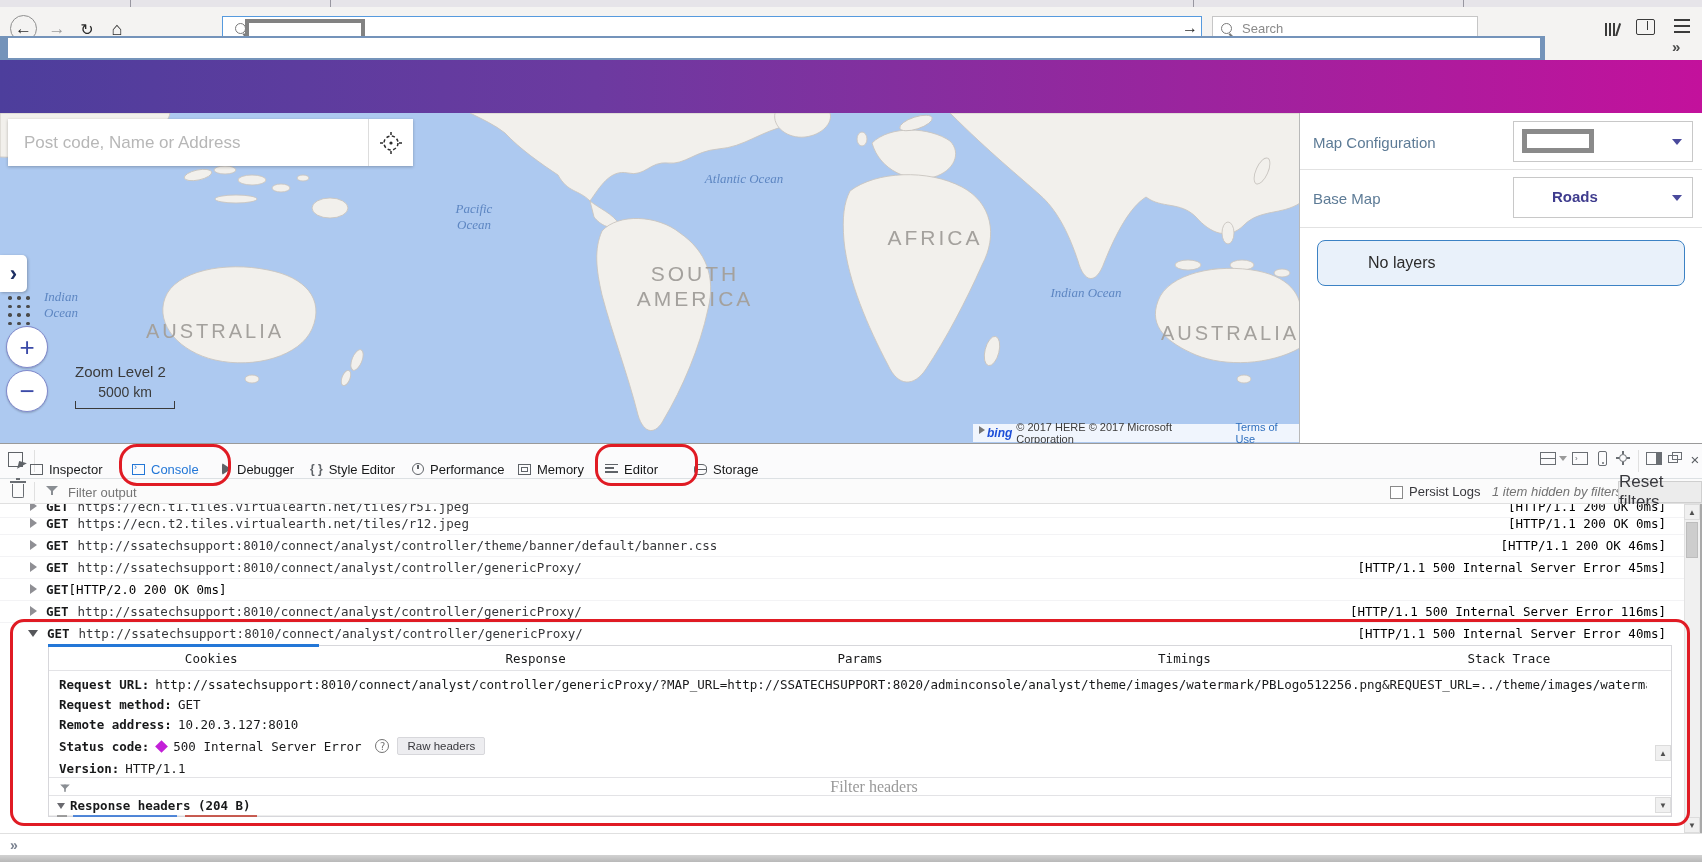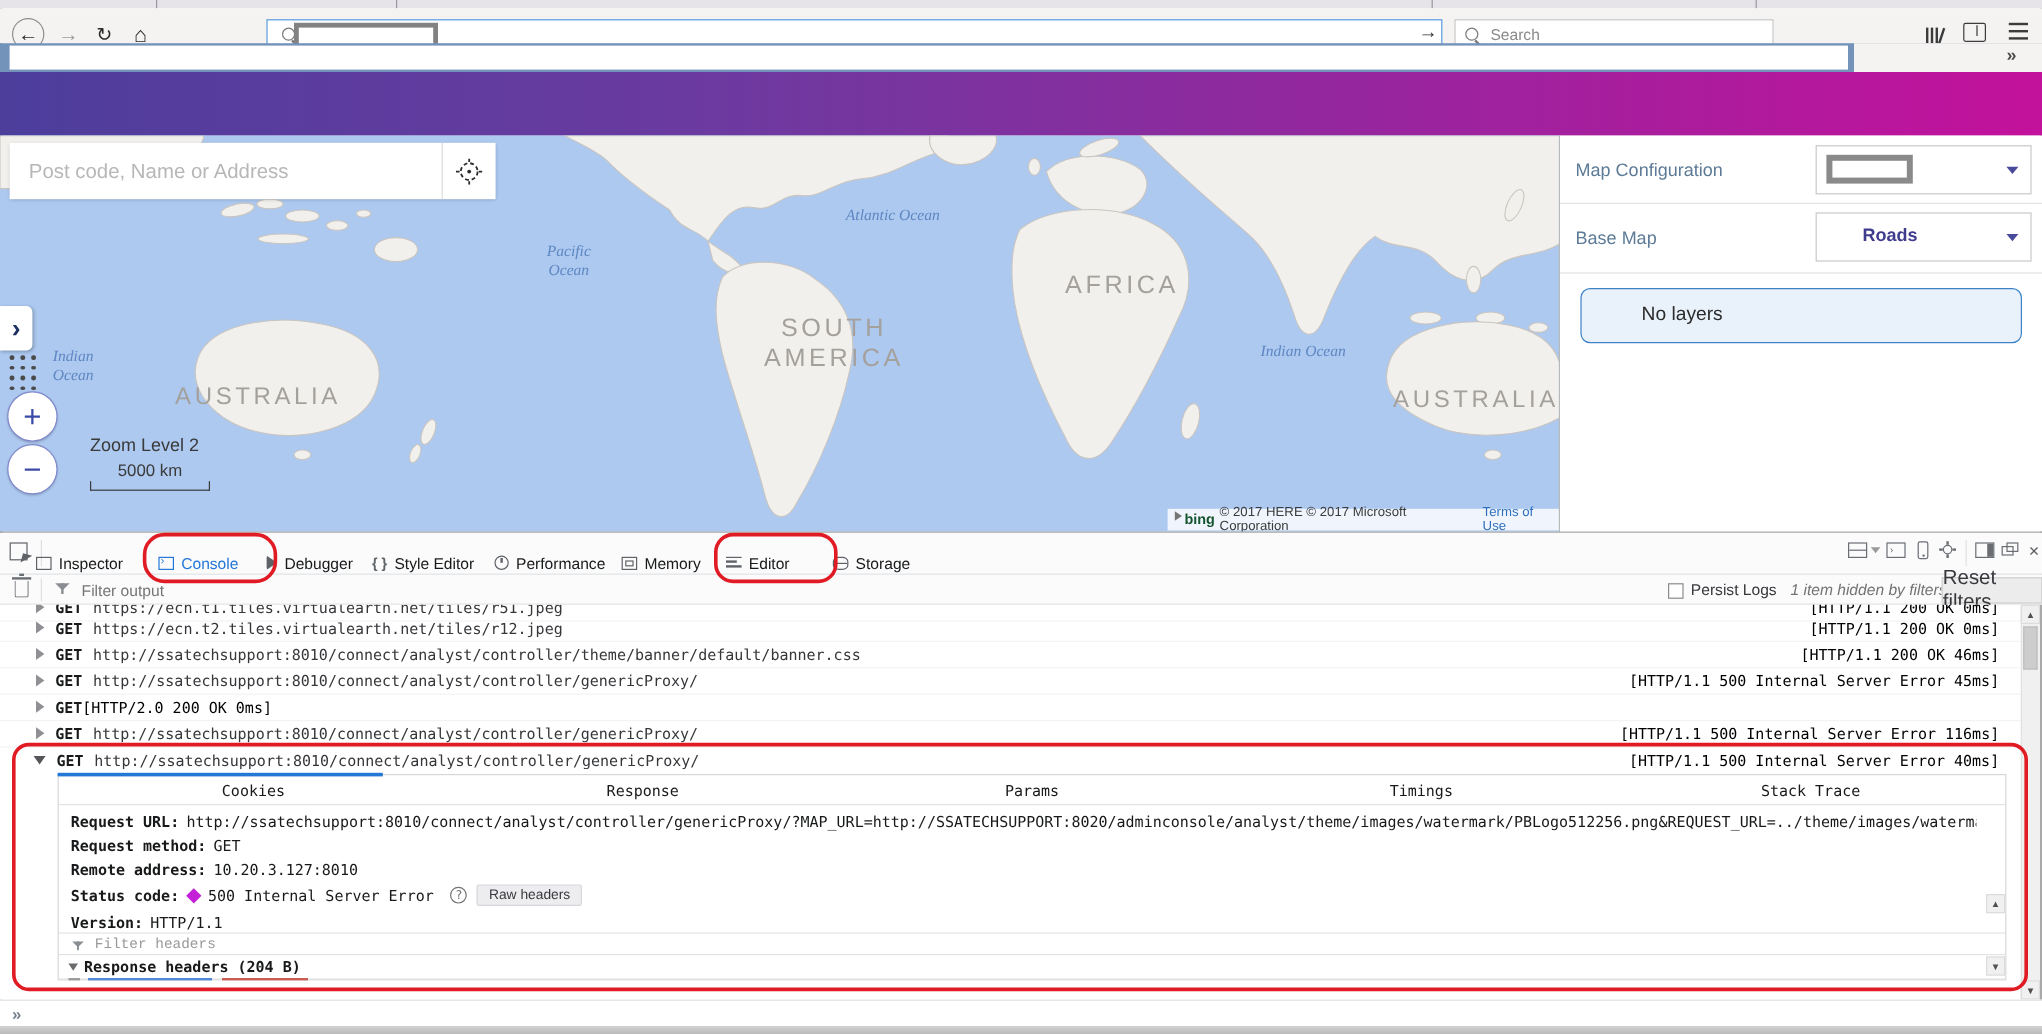--- a/index.html
+++ b/index.html
@@ -82,21 +82,21 @@
            box-shadow:0 1px 2px rgba(0,0,0,.2);display:flex;align-items:center;justify-content:center;
            font-size:26px;color:#3b4aa8;box-sizing:border-box;}
   #zoom-in{top:213px;} #zoom-out{top:257px;}
   #zoom-label{left:75px;top:250px;font-size:15px;color:#3a3a3a;}
   #scale-wrap{left:75px;top:271px;width:100px;text-align:center;}
   #scale-text{font-size:14px;color:#3a3a3a;}
   #scale-bar{margin-top:1px;height:7px;border-left:1.5px solid #3a3a3a;border-right:1.5px solid #3a3a3a;
              border-bottom:1.5px solid #3a3a3a;}
   #attribution{left:973px;top:311px;width:327px;height:18px;background:rgba(255,255,255,.82);
                display:flex;align-items:center;font-size:11px;color:#3b3b3b;gap:4px;padding-left:6px;box-sizing:border-box;}
-  #bing-logo{color:#14532d;font-weight:bold;font-size:12px;display:flex;gap:2px;}
+  #bing-logo{color:#1d4ed8;font-weight:bold;font-size:12px;display:flex;gap:2px;font-style:italic;}
   #bing-logo .tri{width:0;height:0;border-left:6px solid #767676;border-top:4px solid transparent;border-bottom:4px solid transparent;}
   #terms-link{color:#2e6fbe;}
 
   
   #rightpanel{left:1300px;top:113px;width:402px;height:330px;background:#fff;}
   .panel-label{color:#5d7b96;font-size:15px;}
   .pdivider{left:1300px;width:402px;height:1px;background:#e2e2e2;}
   .dropdown{left:1513px;width:180px;height:41px;background:#fff;border:1px solid #c8c8c8;box-sizing:border-box;}
   .caret{position:absolute;right:10px;top:17px;width:0;height:0;border-left:5px solid transparent;
          border-right:5px solid transparent;border-top:6px solid #4a4a9c;}
@@ -183,22 +183,22 @@
   .dlabel{font-weight:bold;}
   .dval{margin-left:6px;}
   #status-diamond{width:9px;height:9px;background:#c320d8;transform:rotate(45deg);margin:0 7px 0 8px;flex:none;}
   #q-icon{width:14px;height:14px;border:1.3px solid #737373;border-radius:50%;font-size:10px;color:#737373;
           display:flex;align-items:center;justify-content:center;margin-left:14px;flex:none;box-sizing:border-box;}
   #rawheaders-btn{margin-left:8px;background:#ededf0;border:1px solid #d7d7db;border-radius:2px;
                   padding:2px 9px;font-size:11.5px;color:#38383d;font-family:"Liberation Sans",sans-serif;flex:none;}
   #filter-headers-row{position:absolute;left:0;right:0;top:131px;height:19px;border-top:1px solid #e3e3e6;
                       border-bottom:1px solid #e3e3e6;display:flex;align-items:center;gap:6px;padding-left:10px;box-sizing:border-box;}
   #filter-headers-row .funnel{transform:scale(.8);}
-  #filter-headers-input{border:0;outline:0;font-size:12px;color:#333;flex:1;background:transparent;
-                        font-family:Liberation Mono, monospace;}
+  #filter-headers-input{border:0;outline:0;font-size:16px;color:#333;flex:1;background:transparent;
+                        font-family:Liberation Serif, serif;text-align:center;}
   #filter-headers-input::placeholder{color:#999;}
   #resp-headers-row{position:absolute;left:0;right:0;top:150px;height:19px;display:flex;align-items:center;
                     border-bottom:1px solid #eee;font-size:12.5px;color:#18191a;font-weight:600;}
   #resp-twisty{width:0;height:0;margin-left:8px;margin-right:5px;border-left:4.5px solid transparent;
                border-right:4.5px solid transparent;border-top:6px solid #6a6a6f;}
   #clipped-row{position:absolute;left:8px;right:30px;top:169px;height:2px;
                background:linear-gradient(90deg,#8a8a8a 0 10px,transparent 10px 16px,#2b6fd4 16px 120px,transparent 120px 128px,#c0392b 128px 200px,transparent 200px);opacity:.8;}
 
   
   .sb-btn{background:#f0f0f0;border:1px solid #dcdcdc;box-sizing:border-box;display:flex;align-items:center;

